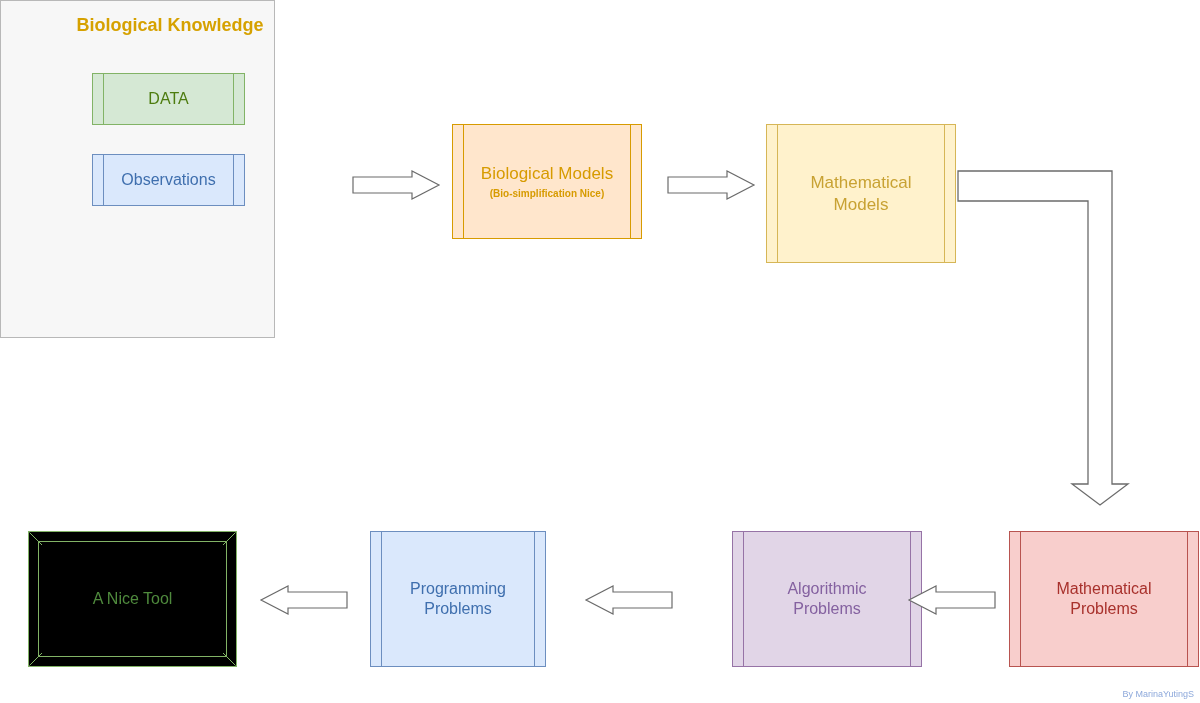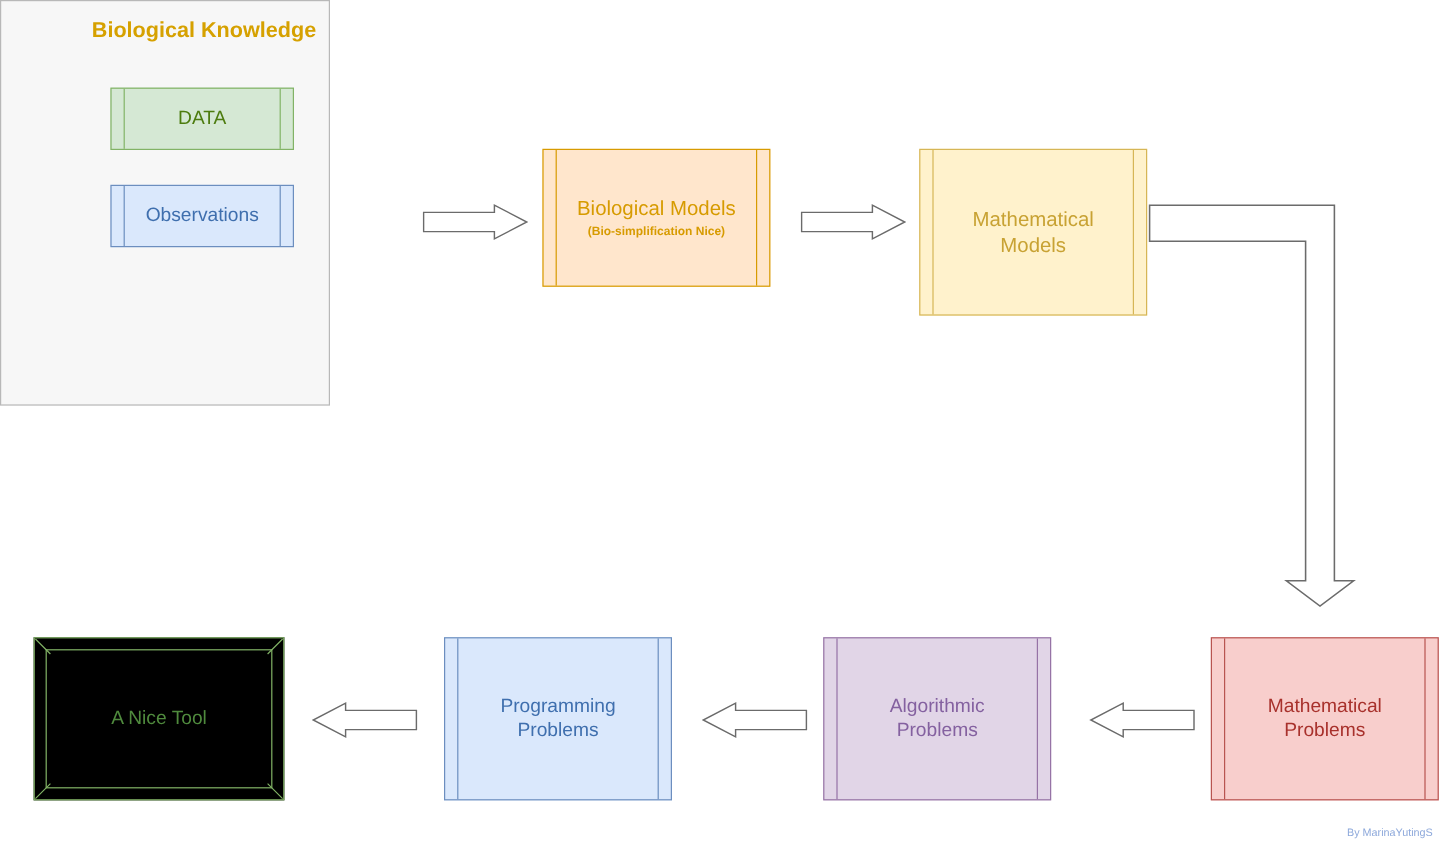--- a/index.html
+++ b/index.html
@@ -216,36 +216,36 @@
     </span>
     <span class="lbl">A Nice Tool</span>
   </div>
 
   <div class="arrow" style="left:259px; top:582px;">
     <svg width="90" height="36" viewBox="0 0 90 36">
       <polygon points="88,10 29,10 29,4 2,18 29,32 29,26 88,26" fill="#ffffff" stroke="#6b6b6b" stroke-width="1.2"></polygon>
     </svg>
   </div>
 
-  <div class="pbox t-blue" style="left:370px; top:531px; width:190px; height:136px; font-size:16px;">
+  <div class="pbox t-blue" style="left:370px; top:531px; width:176px; height:136px; font-size:16px;">
     <span class="bar l"></span>
     <span class="bar r"></span>
     <span class="txt">
       <span>Programming</span><br>
       <span>Problems</span>
     </span>
   </div>
 
   <div class="arrow" style="left:584px; top:582px;">
     <svg width="90" height="36" viewBox="0 0 90 36">
       <polygon points="88,10 29,10 29,4 2,18 29,32 29,26 88,26" fill="#ffffff" stroke="#6b6b6b" stroke-width="1.2"></polygon>
     </svg>
   </div>
 
-  <div class="pbox t-purple" style="left:686px; top:531px; width:190px; height:136px; font-size:16px;">
+  <div class="pbox t-purple" style="left:732px; top:531px; width:190px; height:136px; font-size:16px;">
     <span class="bar l"></span>
     <span class="bar r"></span>
     <span class="txt">
       <span>Algorithmic</span><br>
       <span>Problems</span>
     </span>
   </div>
 
   <div class="arrow" style="left:907px; top:582px;">
     <svg width="90" height="36" viewBox="0 0 90 36">

